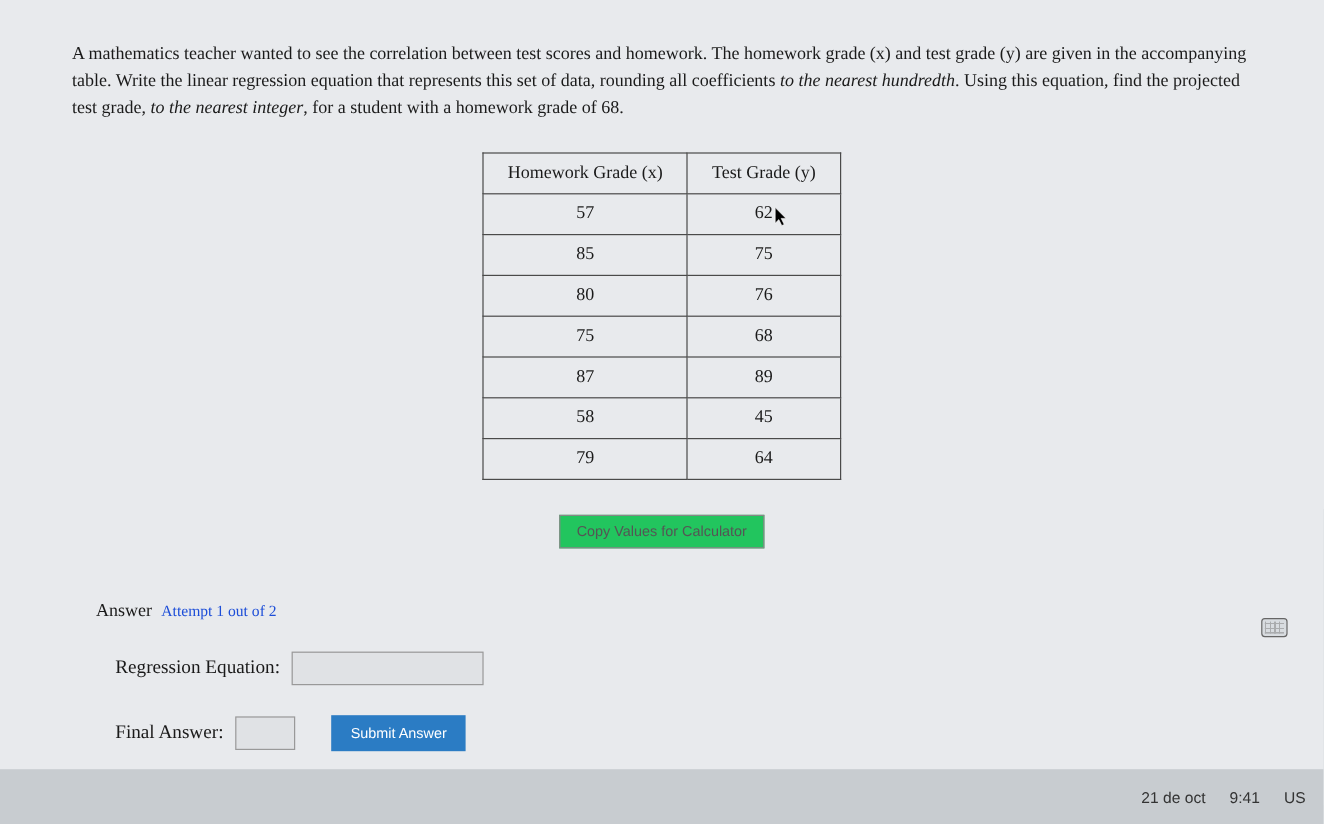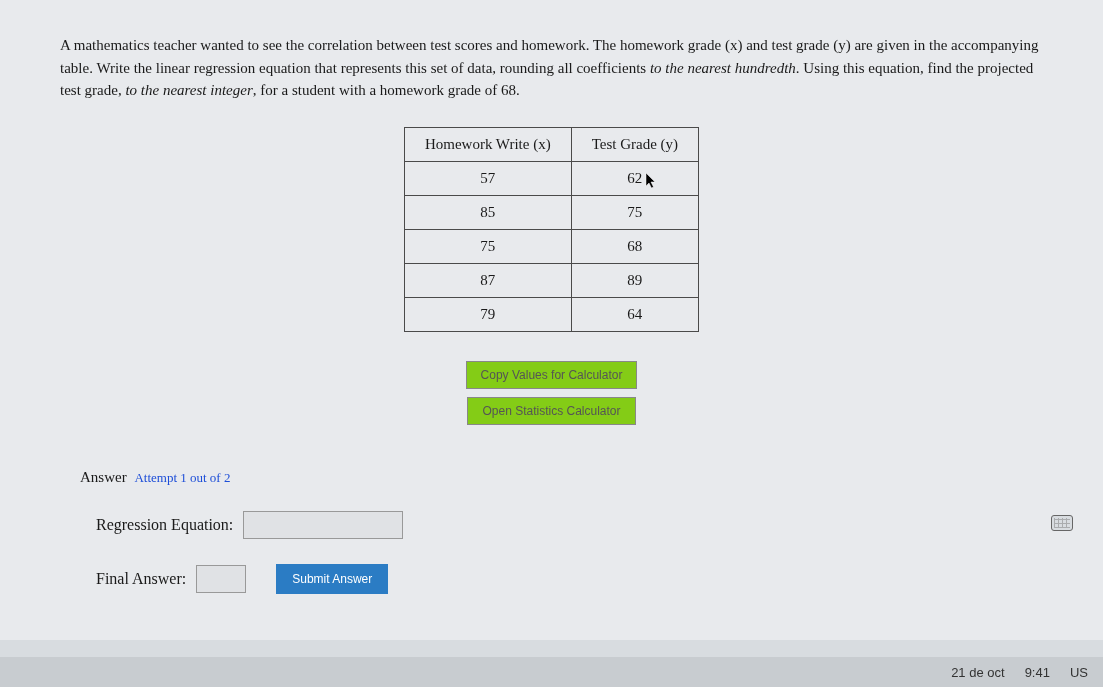--- a/index.html
+++ b/index.html
@@ -50,21 +50,21 @@
       min-width: 100px;
       text-align: center;
     }
     .button-group {
       text-align: center;
       margin-bottom: 40px;
     }
     .util-button {
       display: inline-block;
       border: 1px solid #888;
-      background: #84cc16;
+      background: #22c55e;
       color: #555;
       font-size: 12px;
       padding: 6px 14px;
       margin: 4px 0;
       cursor: pointer;
       font-family: Arial, sans-serif;
     }
     .answer-section {
       margin-top: 30px;
       padding-left: 20px;
@@ -135,21 +135,21 @@
       bottom: 2px;
       background: repeating-linear-gradient(90deg, #666 0 1px, transparent 1px 4px),
                   repeating-linear-gradient(0deg, #666 0 1px, transparent 1px 4px);
       opacity: 0.4;
     }
     .taskbar {
       position: absolute;
       bottom: 0;
       left: 0;
       right: 0;
-      height: 30px;
+      height: 46px;
       background: #c8ccd0;
       display: flex;
       justify-content: flex-end;
       align-items: center;
       padding-right: 15px;
       gap: 20px;
       font-family: Arial, sans-serif;
       font-size: 13px;
       color: #333;
     }
@@ -166,51 +166,58 @@
 <body>
 
 <div class="content-area">
   <p class="question-text">
     <span>A mathematics teacher wanted to see the correlation between test scores and homework. The homework grade (x) and test grade (y) are given in the accompanying table. Write the linear regression equation that represents this set of data, rounding all coefficients </span><span class="italic">to the nearest hundredth</span><span>. Using this equation, find the projected test grade, </span><span class="italic">to the nearest integer</span><span>, for a student with a homework grade of 68.</span>
   </p>
 
   <table class="data-table">
     <thead>
       <tr>
-        <th>Homework Write (x)</th>
+        <th>Homework Grade (x)</th>
         <th>Test Grade (y)</th>
       </tr>
     </thead>
     <tbody id="table-body">
     <tr>
           <td>57</td>
           <td>62</td>
         </tr>
         <tr>
           <td>85</td>
           <td>75</td>
         </tr>
         <tr>
+          <td>80</td>
+          <td>76</td>
+        </tr>
+        <tr>
           <td>75</td>
           <td>68</td>
         </tr>
         <tr>
           <td>87</td>
           <td>89</td>
         </tr>
         <tr>
+          <td>58</td>
+          <td>45</td>
+        </tr>
+        <tr>
           <td>79</td>
           <td>64</td>
         </tr>
       </tbody>
   </table>
 
   <div class="button-group">
     <button class="util-button">Copy Values for Calculator</button><br>
-    <button class="util-button">Open Statistics Calculator</button>
   </div>
 
   <div class="answer-section">
     <div class="answer-header">
       <span class="answer-label">Answer</span>
       <span class="attempt-info">Attempt 1 out of 2</span>
     </div>
 
     <div class="input-row">
       <span class="input-label">Regression Equation:</span>

